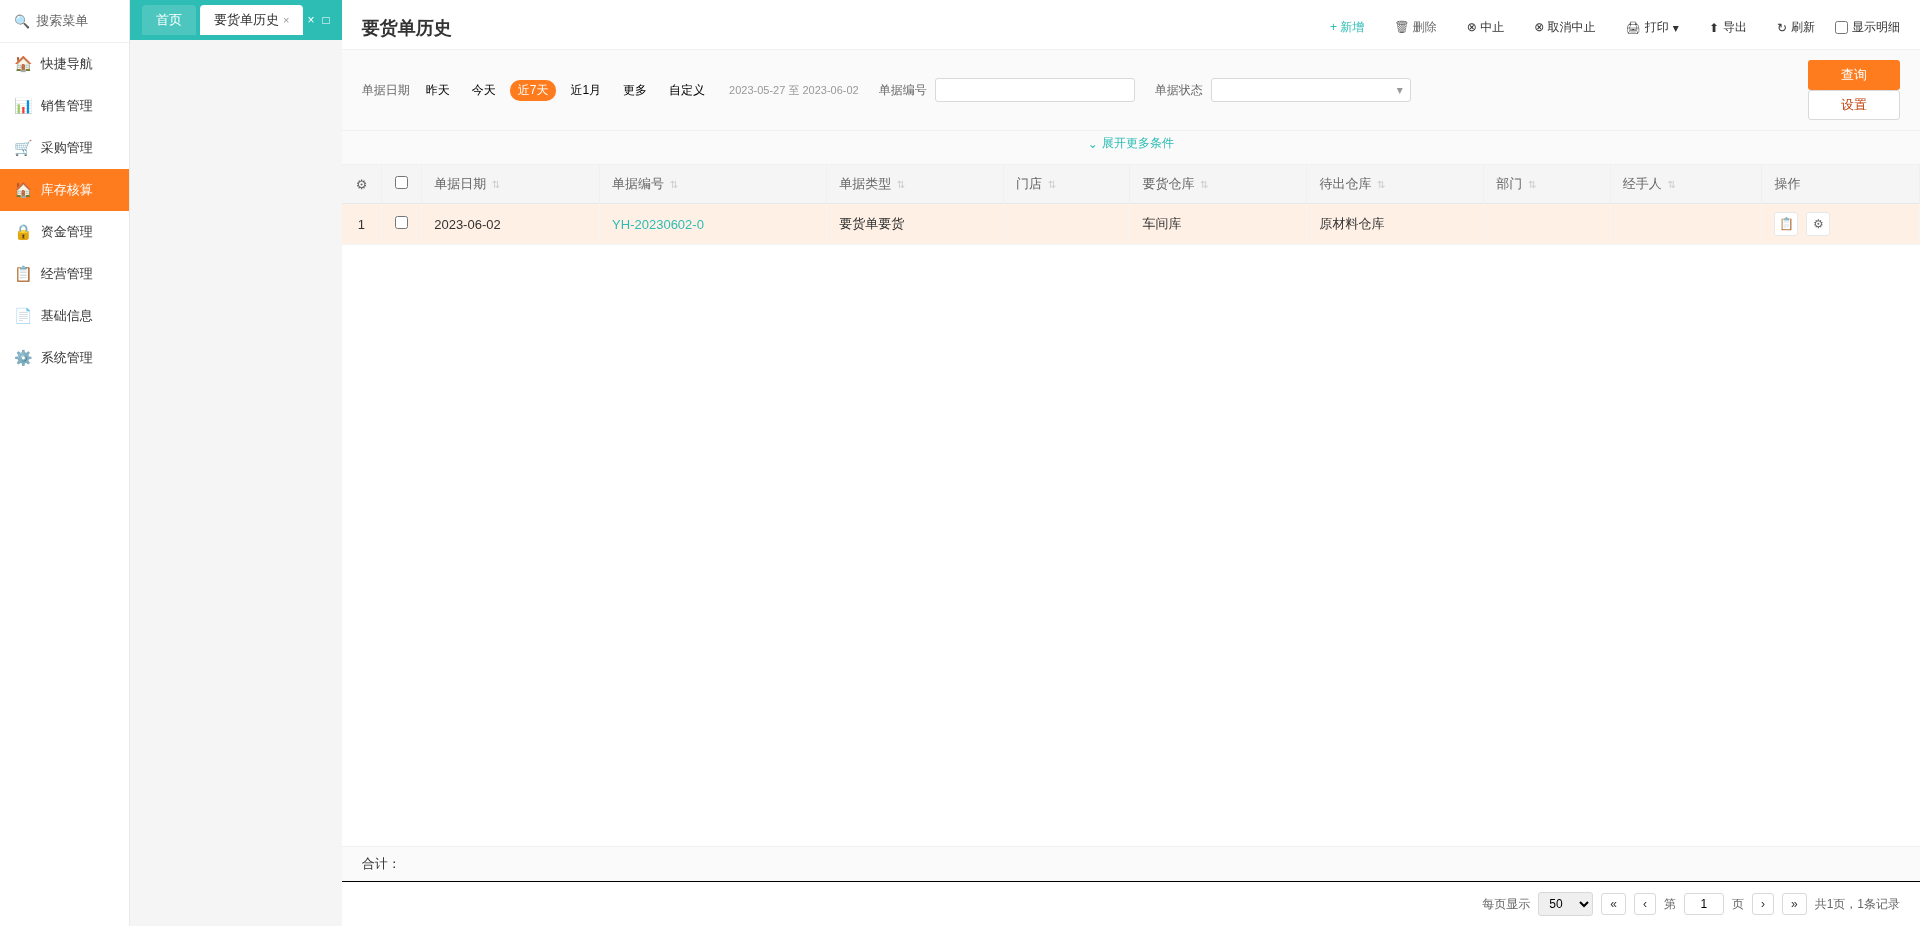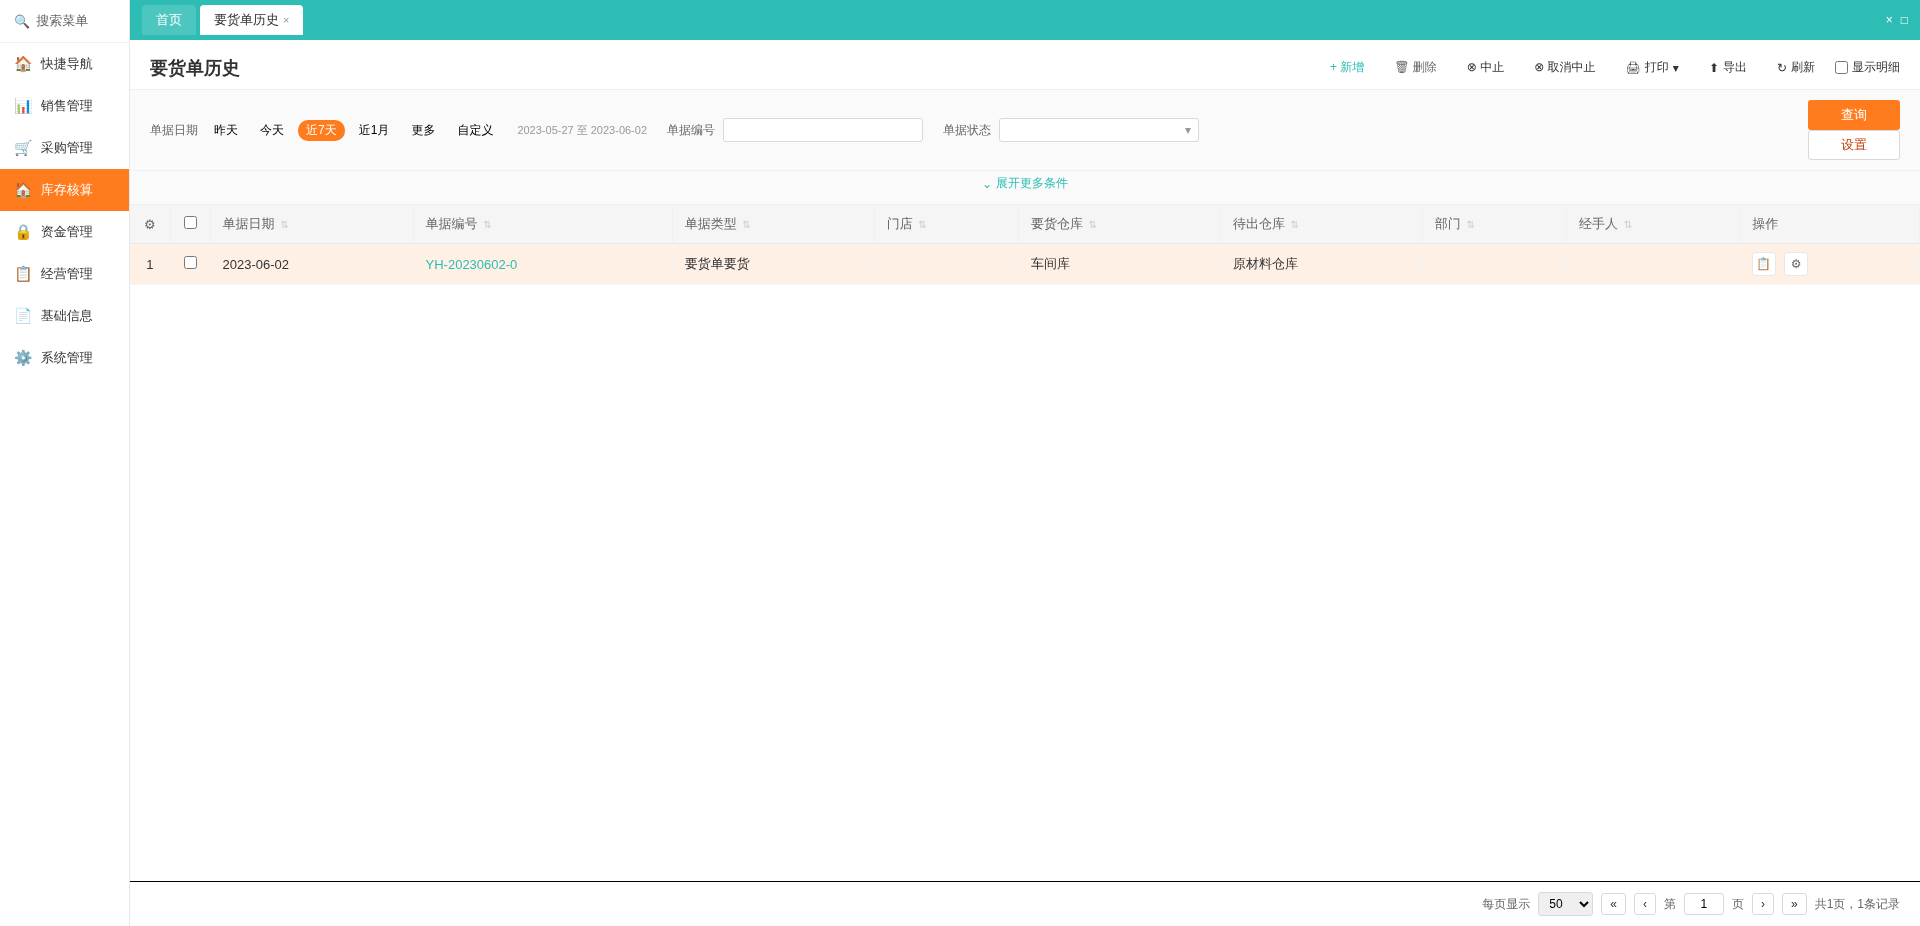--- a/index.html
+++ b/index.html
@@ -26,21 +26,21 @@
       color: #333; font-size: 13px; cursor: pointer;
       transition: background 0.2s;
     }
     .sidebar-item.active { background: #ff7c1e; color: #fff; }
     .sidebar-item .icon { font-size: 15px; }
 
     
     .main {
       flex: 1;
       display: flex;
-      flex-direction: column;
+      flex-direction: row;
       overflow: hidden;
     }
 
     
     .topbar {
       background: #2dbdb4;
       height: 40px;
       display: flex;
       align-items: center;
       padding: 0 12px;
@@ -415,20 +415,23 @@
         <div class="row-actions">
           <button class="row-action-btn">📋</button>
           <button class="row-action-btn">⚙</button>
         </div>
       </td>
     </tr>
           </tbody>
       </table>
     </div>
 
+    <div class="table-footer">
+      <span class="footer-total">合计：</span>
+    </div>
 
     <div class="pagination">
       <span class="pagination-label">每页显示</span>
       <select class="pagination-select">
         <option>20</option>
         <option selected="">50</option>
         <option>100</option>
       </select>
       <button class="pagination-btn">«</button>
       <button class="pagination-btn">‹</button>

